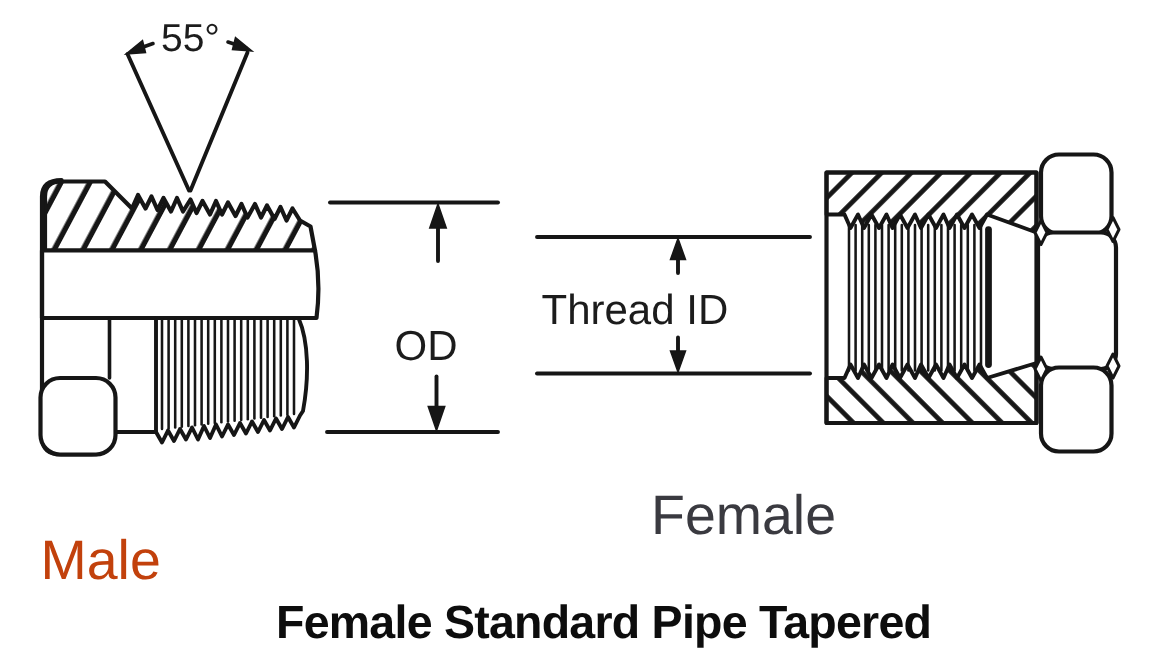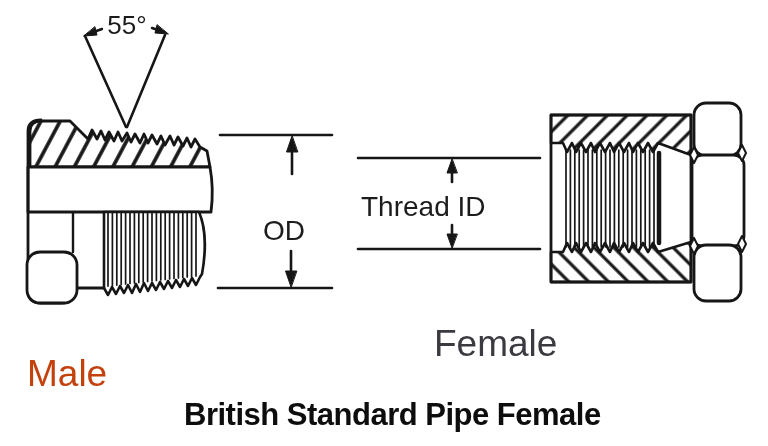--- a/index.html
+++ b/index.html
@@ -158,14 +158,14 @@
   <div class="txt angle-label">55°</div>
 
   <div class="txt od-label"><br><span>OD</span></div>
 
   <div class="txt id-label">Thread ID</div>
 
   <div class="txt male-label">Male</div>
 
   <div class="txt female-label">Female</div>
 
-  <div class="txt diagram-title">British Standard Pipe Female</div>
+  <div class="txt diagram-title">Female Standard Pipe Tapered</div>
 </div>
 
 </body></html>

